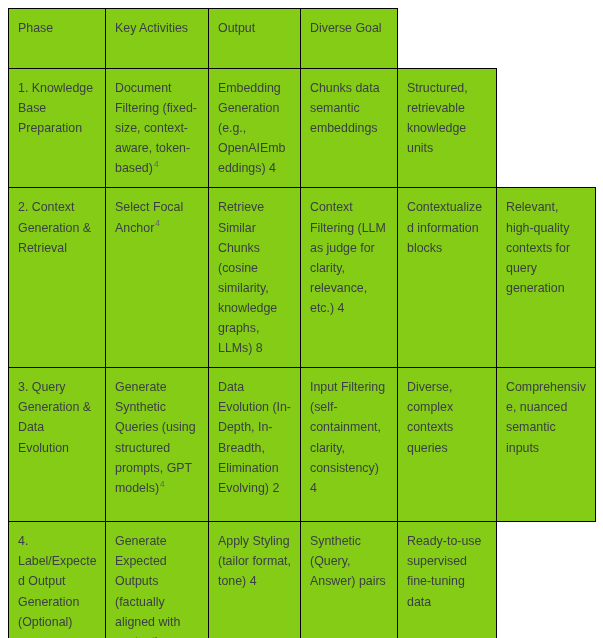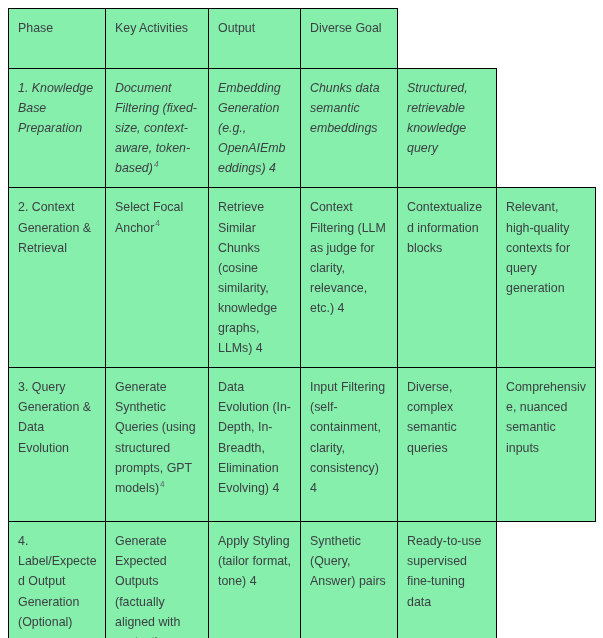--- a/index.html
+++ b/index.html
@@ -27,21 +27,21 @@
   table.phase-table {
     border-collapse: collapse;
     table-layout: fixed;
     width: 587px;
     background: transparent;
   }
 
   table.phase-table td,
   table.phase-table th {
     border: 1px solid #000000;
-    background: #86efac;
+    background: #84cc16;
     padding: 9px 8px 9px 9px;
     font-size: 12.4px;
     line-height: 1.62;
     font-weight: normal;
     text-align: left;
     vertical-align: top;
     word-wrap: break-word;
     overflow-wrap: break-word;
     color: #3c4043;
   }
@@ -83,21 +83,21 @@
   
   col.c1 { width: 97px; }
   col.c2 { width: 103px; }
   col.c3 { width: 92px; }
   col.c4 { width: 97px; }
   col.c5 { width: 99px; }
   col.c6 { width: 99px; }
 
   
   tr.row-head { height: 41px; }
-  tr.row-1 { height: 111px; font-style: italic; }
+  tr.row-1 { height: 111px; }
   tr.row-2 { height: 172px; }
   tr.row-3 { height: 154px; margin-top: 41px; }
   tr.row-4 { height: 120px; }
 </style>
 </head>
 <body>
 
 <div id="page-wrap">
   <table class="phase-table">
     <colgroup>
@@ -118,39 +118,39 @@
         <th class="blank"></th>
       </tr>
     </thead>
     <tbody>
 
       <tr class="row-1">
         <td class="phase-cell">1. Knowledge Base Preparation</td>
         <td><span>Document Filtering (fixed-size, context-aware, token-based)</span><sup class="ref">4</sup></td>
         <td class="mid-align">Embedding Generation (e.g., OpenAIEmbeddings) 4</td>
         <td>Chunks data semantic embeddings</td>
-        <td>Structured, retrievable knowledge query</td>
+        <td>Structured, retrievable knowledge units</td>
         <td class="blank"></td>
       </tr>
 
       <tr class="row-2">
         <td class="phase-cell">2. Context Generation &amp; Retrieval</td>
         <td><span>Select Focal Anchor</span><sup class="ref">4</sup></td>
-        <td class="mid-align">Retrieve Similar Chunks (cosine similarity, knowledge graphs, LLMs) 4</td>
+        <td class="mid-align">Retrieve Similar Chunks (cosine similarity, knowledge graphs, LLMs) 8</td>
         <td>Context Filtering (LLM as judge for clarity, relevance, etc.) 4</td>
         <td>Contextualized information blocks</td>
         <td>Relevant, high-quality contexts for query generation</td>
       </tr>
 
       <tr class="row-3">
         <td class="phase-cell">3. Query Generation &amp; Data Evolution</td>
         <td><span>Generate Synthetic Queries (using structured prompts, GPT models)</span><sup class="ref">4</sup></td>
-        <td class="mid-align">Data Evolution (In-Depth, In-Breadth, Elimination Evolving) 4</td>
+        <td class="mid-align">Data Evolution (In-Depth, In-Breadth, Elimination Evolving) 2</td>
         <td>Input Filtering (self-containment, clarity, consistency) 4</td>
-        <td>Diverse, complex semantic queries</td>
+        <td>Diverse, complex contexts queries</td>
         <td>Comprehensive, nuanced semantic inputs</td>
       </tr>
 
       <tr class="row-4">
         <td class="phase-cell">4. Label/Expected Output Generation (Optional)</td>
         <td><span>Generate Expected Outputs (factually aligned with context)</span></td>
         <td class="mid-align">Apply Styling (tailor format, tone) 4</td>
         <td>Synthetic (Query, Answer) pairs</td>
         <td>Ready-to-use supervised fine-tuning data</td>
         <td class="blank"></td>

